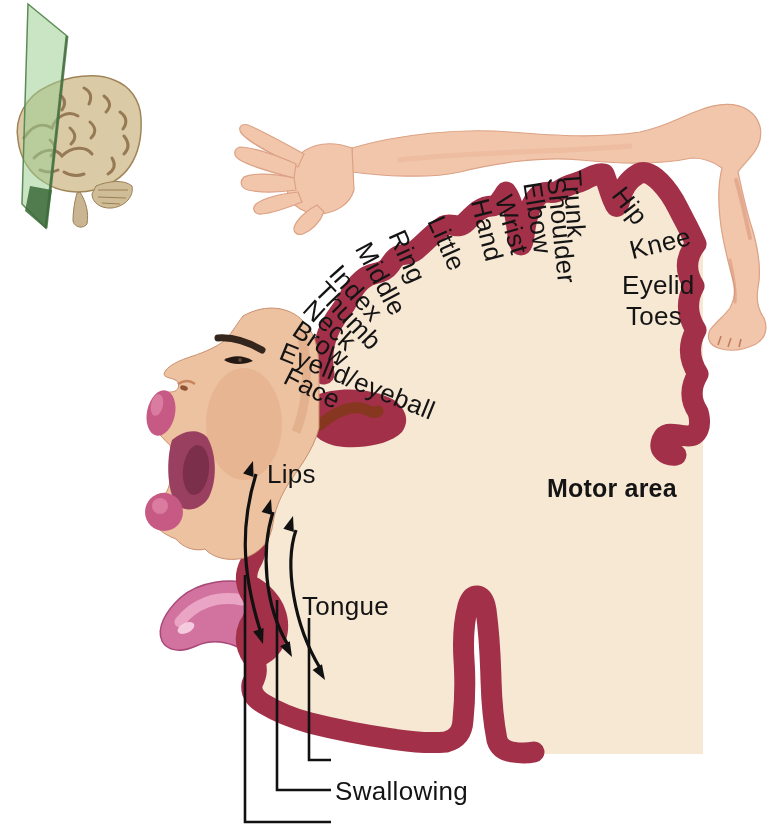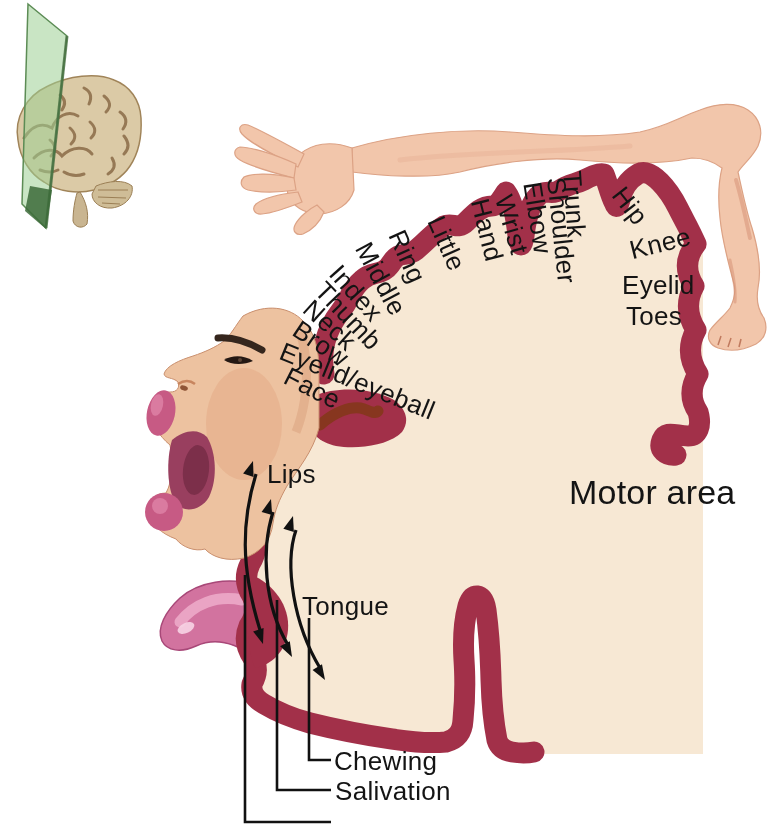--- a/index.html
+++ b/index.html
@@ -5,21 +5,21 @@
   html,body{margin:0;padding:0;background:#ffffff;}
   .stage{
     position:relative;width:770px;height:840px;background:#ffffff;overflow:hidden;
     font-family:"Liberation Sans", sans-serif;color:#141414;
   }
   .art{position:absolute;left:0;top:0;}
   .lbl{
     position:absolute;font-size:26px;line-height:1.05;white-space:nowrap;
     transform-origin:0 0;color:#141414;letter-spacing:.3px;
   }
-  .lbl.bold{font-weight:normal;font-size:34px;letter-spacing:.2px;margin-left:22px;}
+  .lbl.bold{font-weight:bold;font-size:25px;letter-spacing:.2px;}
 </style>
 </head>
 <body>
 
 <div class="stage">
 
   <svg class="art" width="770" height="840" viewBox="0 0 770 840">
 
     <g>
 
@@ -222,16 +222,15 @@
   <div class="lbl" style="left:545px;top:180px;transform:rotate(81deg)">Elbow</div>
   <div class="lbl" style="left:569px;top:176px;transform:rotate(84deg)">Shoulder</div>
   <div class="lbl" style="left:585px;top:170px;transform:rotate(86deg)">Trunk</div>
   <div class="lbl" style="left:628px;top:182px;transform:rotate(52deg)">Hip</div>
   <div class="lbl" style="left:627px;top:238px;transform:rotate(-14deg)">Knee</div>
   <div class="lbl" style="left:622px;top:272px">Eyelid</div>
   <div class="lbl" style="left:626px;top:303px">Toes</div>
   <div class="lbl" style="left:267px;top:461px">Lips</div>
   <div class="lbl" style="left:302px;top:593px">Tongue</div>
   <div class="lbl bold" style="left:547px;top:475px">Motor area</div>
-  <div class="lbl" style="left:334px;top:748px">Chewing</div>
-  <div class="lbl" style="left:335px;top:778px">Salivation</div>
+  <div class="lbl" style="left:335px;top:778px">Swallowing</div>
 
 </div>
 
 </body></html>

